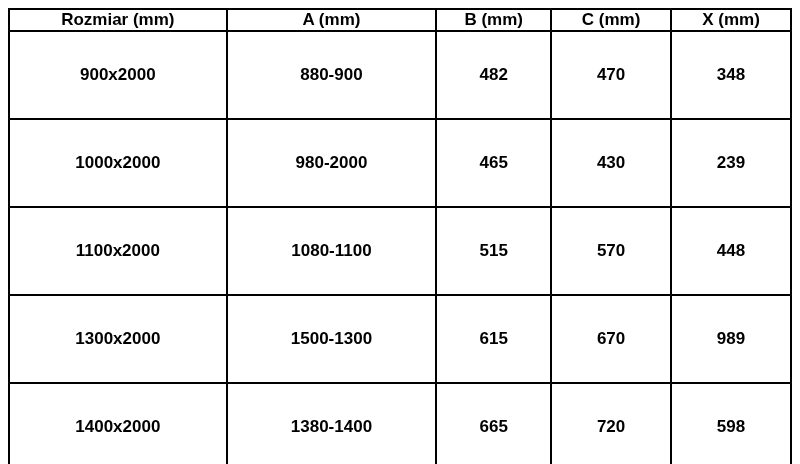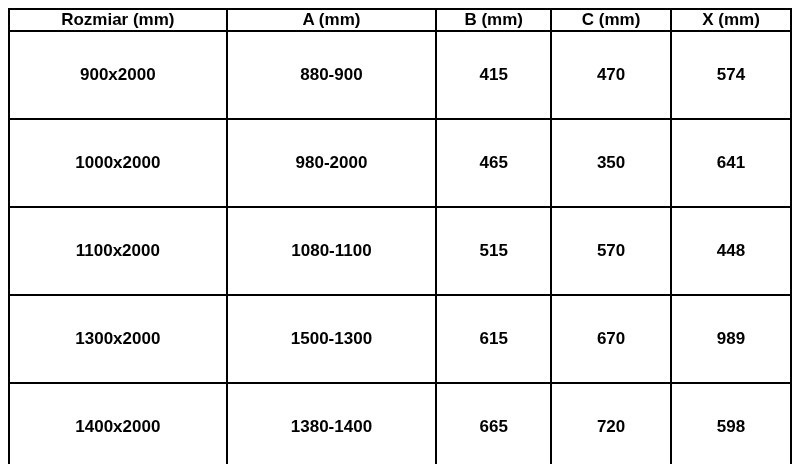--- a/index.html
+++ b/index.html
@@ -67,30 +67,30 @@
         <th>A (mm)</th>
         <th>B (mm)</th>
         <th>C (mm)</th>
         <th>X (mm)</th>
       </tr>
     </thead>
     <tbody>
       <tr>
         <td>900x2000</td>
         <td>880-900</td>
-        <td>415</td>
+        <td>482</td>
         <td>470</td>
-        <td>574</td>
+        <td>348</td>
       </tr>
       <tr>
         <td>1000x2000</td>
         <td>980-2000</td>
         <td>465</td>
-        <td>350</td>
-        <td>641</td>
+        <td>430</td>
+        <td>239</td>
       </tr>
       <tr>
         <td>1100x2000</td>
         <td>1080-1100</td>
         <td>515</td>
         <td>570</td>
         <td>448</td>
       </tr>
       <tr>
         <td>1300x2000</td>

